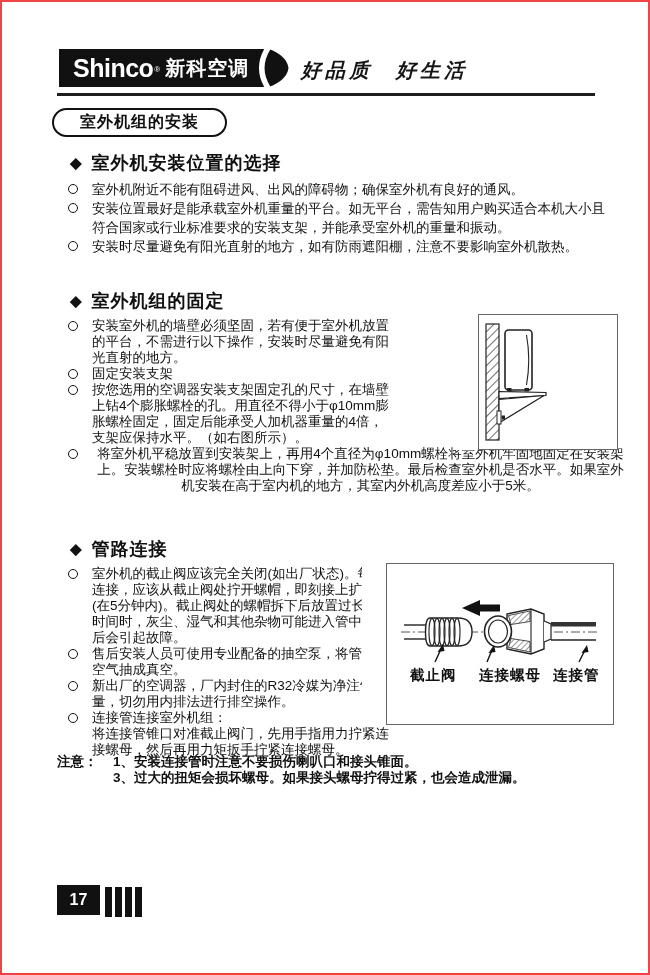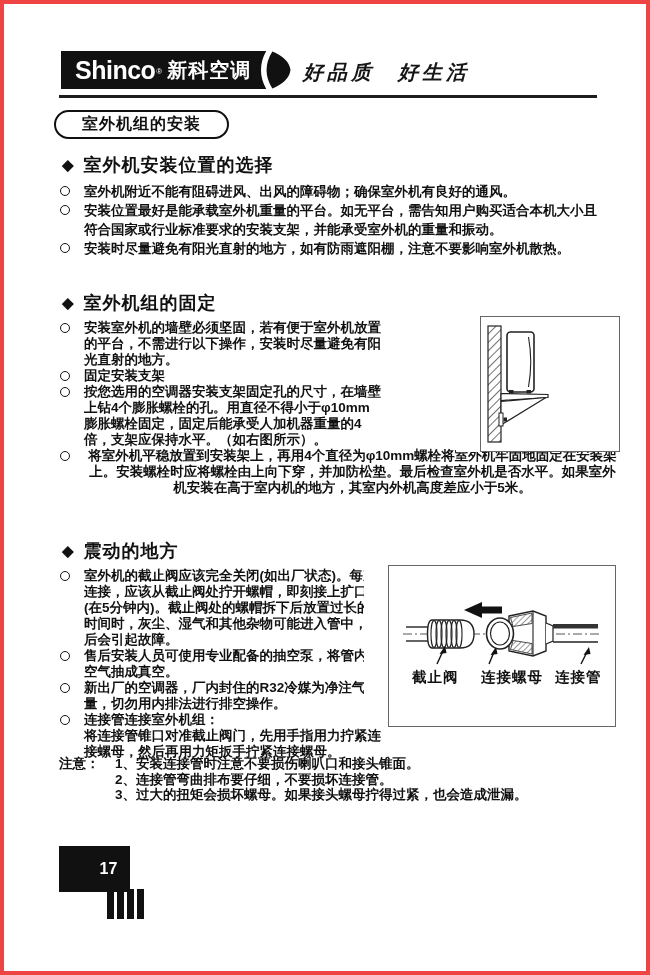--- a/index.html
+++ b/index.html
@@ -1,18 +1,18 @@
 <!DOCTYPE html>
 <html><head>
 <meta charset="utf-8">
 <style>
   html,body{margin:0;padding:0;background:#e8e8e8;}
   .page{
     position:relative; width:650px; height:975px; background:#fff;
-    border:4px solid #ef4444; box-sizing:border-box; overflow:hidden;
+    border:2px solid #ef4444; box-sizing:border-box; overflow:hidden;
     font-family:"Liberation Sans", sans-serif; color:#111;
   }
   
   .banner-bar{
     position:absolute; left:57px; top:47px; width:198px; height:38px;
     background:#111; display:flex; align-items:center; padding-left:14px;
     box-sizing:border-box; white-space:nowrap;
   }
   .brand{color:#fff; font-size:25px; font-weight:bold; letter-spacing:-0.5px;}
   .brand-mark{color:#fff; font-size:8px; vertical-align:top; margin:2px 5px 0 1px; display:inline-block;}
@@ -24,51 +24,51 @@
     word-spacing:12px; color:#161616;
   }
   .header-rule{position:absolute; left:55px; top:91px; width:538px; height:2.5px; background:#1d1d1d;}
   .pill{
     position:absolute; left:50px; top:106px; width:175px; height:29px;
     border:2px solid #111; border-radius:15px; box-sizing:border-box;
     display:flex; align-items:center; justify-content:center;
     font-size:16px; font-weight:600; letter-spacing:1px;
   }
   
-  .sec{position:absolute; left:55px; width:540px;}
+  .sec{position:absolute; left:65px; width:540px;}
   .sec h2{margin:0 0 6px 0; font-size:18px; font-weight:bold; line-height:21px; letter-spacing:1px;}
   .diamond{font-size:15px; margin:0 9px 0 3px; vertical-align:1px;}
   .li{position:relative; padding-left:25px;}
   .li .bullet{
     position:absolute; left:1px; top:3px; width:10px; height:10px;
     border:1.4px solid #111; border-radius:50%; box-sizing:border-box; background:#fff;
   }
-  .txt{display:block; white-space:pre-line; font-weight:700;}
+  .txt{display:block; white-space:pre-line; font-weight:400;}
   .sec1 .li{font-size:13.5px; line-height:19px;}
   .sec1 .li .bullet{top:4px;}
   .sec2 .li{font-size:13.5px; line-height:16px;}
   .sec3 .li{font-size:13.5px; line-height:16px;}
   .narrow{width:297px;}
   .wide{width:537px;text-align:center;}
   
   .diag{position:absolute; background:#fff;padding-left:24px;}
   .diag svg{display:block;}
   .diag text{font-family:"Liberation Sans", sans-serif; font-size:14.5px; font-weight:bold; fill:#111; letter-spacing:1px;}
   #wall-diagram{left:452px; top:312px;}
   #pipe-diagram{left:360px; top:561px;}
   
   .notes{position:absolute; left:55px; top:752px; width:540px; font-size:13.5px; line-height:15.5px;}
   .notes-label{position:absolute; left:0; top:0; font-weight:600;}
   .notes-lines{margin-left:56px;}
   .note-line{font-weight:600;}
   
   .pageno-box{
-    position:absolute; left:55px; top:842px; width:43px; height:46px; background:#111;
+    position:absolute; left:55px; top:883px; width:43px; height:30px; background:#111;
     color:#fff; display:flex; align-items:center; justify-content:center;
-    font-size:16px; font-weight:bold;padding-left:28px;
+    font-size:16px; font-weight:bold;
   }
   .footer-bars{position:absolute; left:103px; top:885px; display:flex; gap:3px;}
   .footer-bars .bar{width:7px; height:30px; background:#111;}
 </style>
 </head>
 <body>
 
 <div class="page">
 
   <div class="banner-bar">
@@ -138,21 +138,21 @@
       <rect x="29" y="74" width="4.5" height="3.5" fill="#222"></rect>
       <rect x="46.5" y="74" width="4.5" height="3.5" fill="#222"></rect>
       <polygon points="21,77.5 68,78.5 68,81.5 21,84.5" fill="#fff" stroke="#222" stroke-width="1.2"></polygon>
       <polygon points="21,85.5 66,81.5 21,109" fill="#fff" stroke="#222" stroke-width="1.2"></polygon>
       <rect x="19" y="97" width="4" height="13" fill="#fff" stroke="#222" stroke-width="1"></rect>
       <rect x="23.5" y="101.5" width="3.5" height="4" fill="#222"></rect>
     </svg>
   </div>
 
   <section class="sec sec3" style="top:536px;">
-    <h2><span class="diamond">◆</span><span>震动的地方</span></h2>
+    <h2><span class="diamond">◆</span><span>管路连接</span></h2>
     <div class="li narrow">
         <span class="bullet"></span>
         <span class="txt">室外机的截止阀应该完全关闭(如出厂状态)。每次连接，应该从截止阀处拧开螺帽，即刻接上扩口管(在5分钟内)。截止阀处的螺帽拆下后放置过长的时间时，灰尘、湿气和其他杂物可能进入管中，以后会引起故障。</span>
       </div>
     <div class="li narrow">
         <span class="bullet"></span>
         <span class="txt">售后安装人员可使用专业配备的抽空泵，将管内的空气抽成真空。</span>
       </div>
     <div class="li narrow">
         <span class="bullet"></span>
@@ -203,21 +203,20 @@
       <text x="24" y="117">截止阀</text>
       <text x="93" y="117">连接螺母</text>
       <text x="167" y="117">连接管</text>
     </svg>
   </div>
 
   <div class="notes">
     <span class="notes-label">注意：</span>
     <div class="notes-lines">
       <div class="note-line">1、安装连接管时注意不要损伤喇叭口和接头锥面。</div>
-      <div class="note-line">2、连接管弯曲排布要仔细，不要损坏连接管。</div>
       <div class="note-line">3、过大的扭矩会损坏螺母。如果接头螺母拧得过紧，也会造成泄漏。</div>
     </div>
   </div>
 
   <div class="pageno-box">
     <span>17</span>
   </div>
   <div class="footer-bars">
     <div class="bar"></div>
     <div class="bar"></div>

